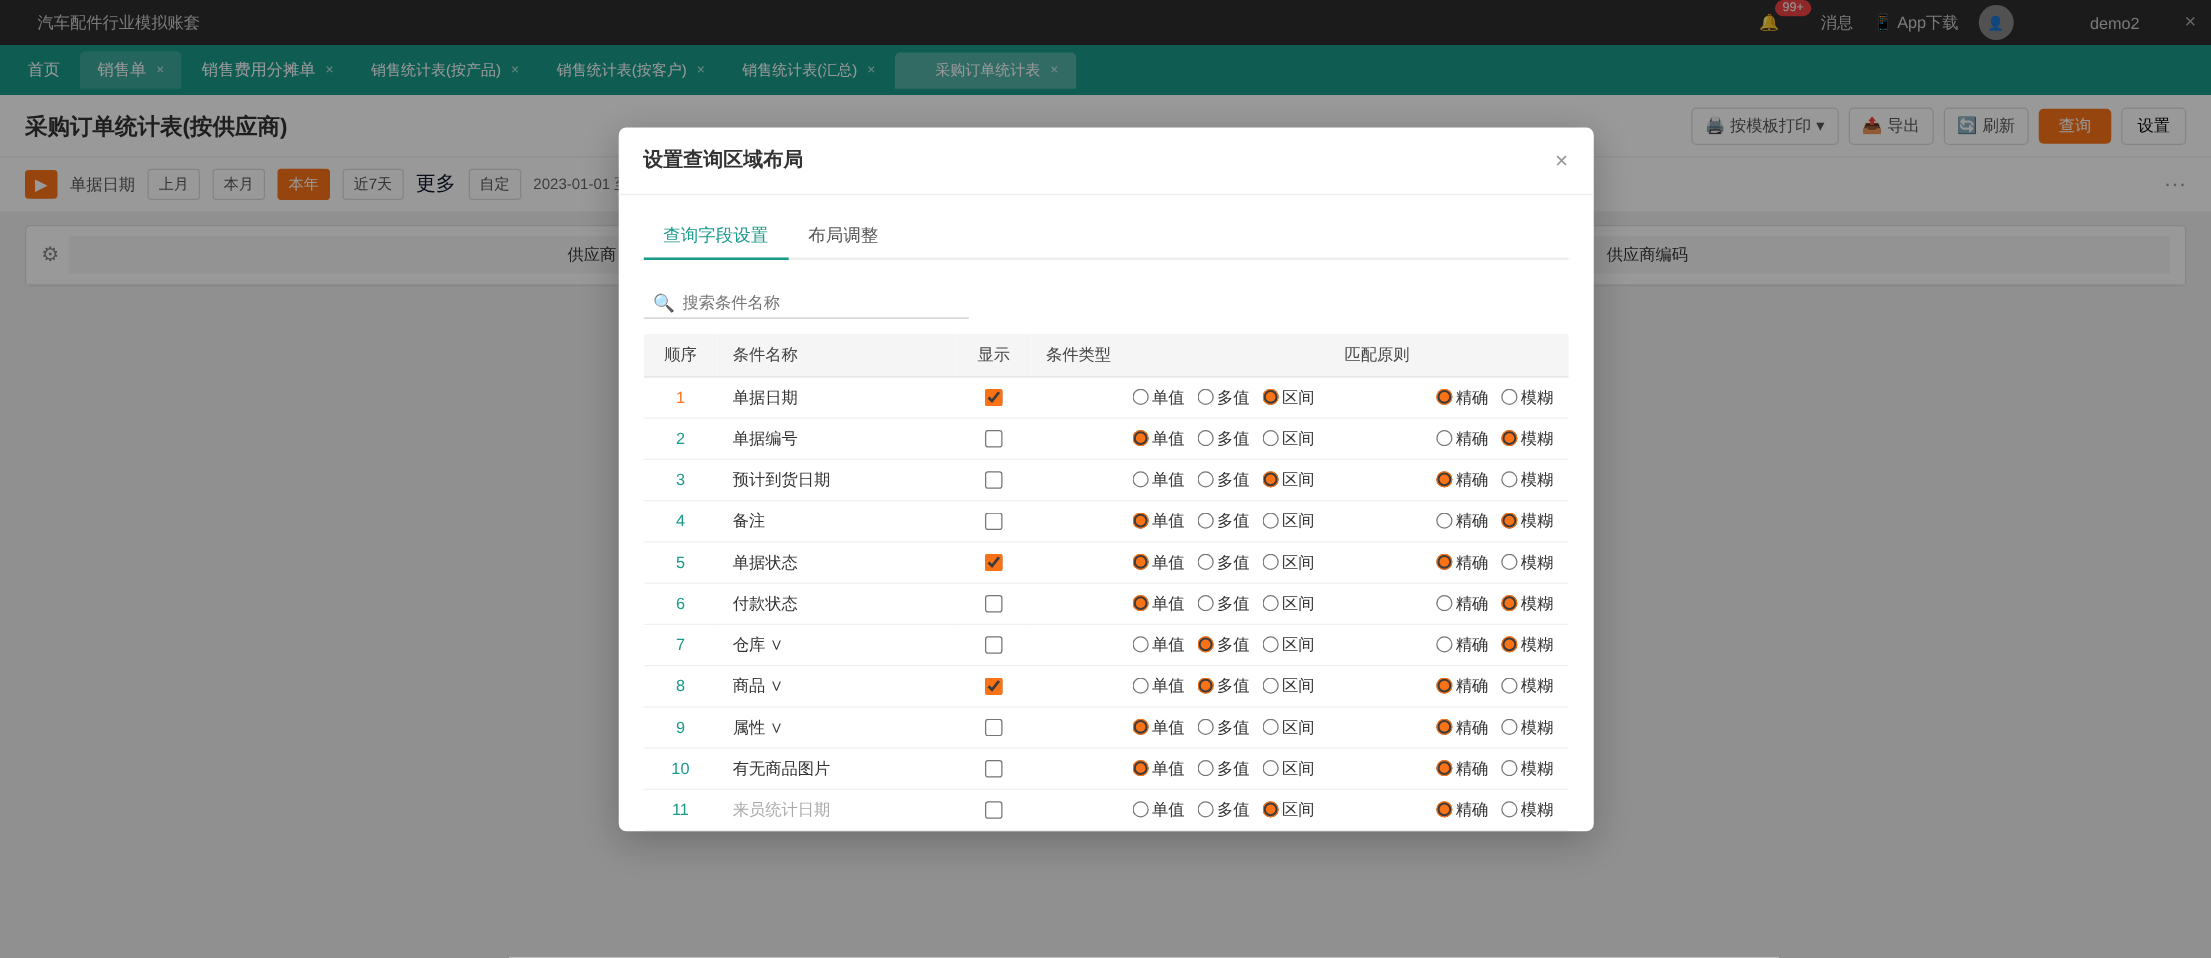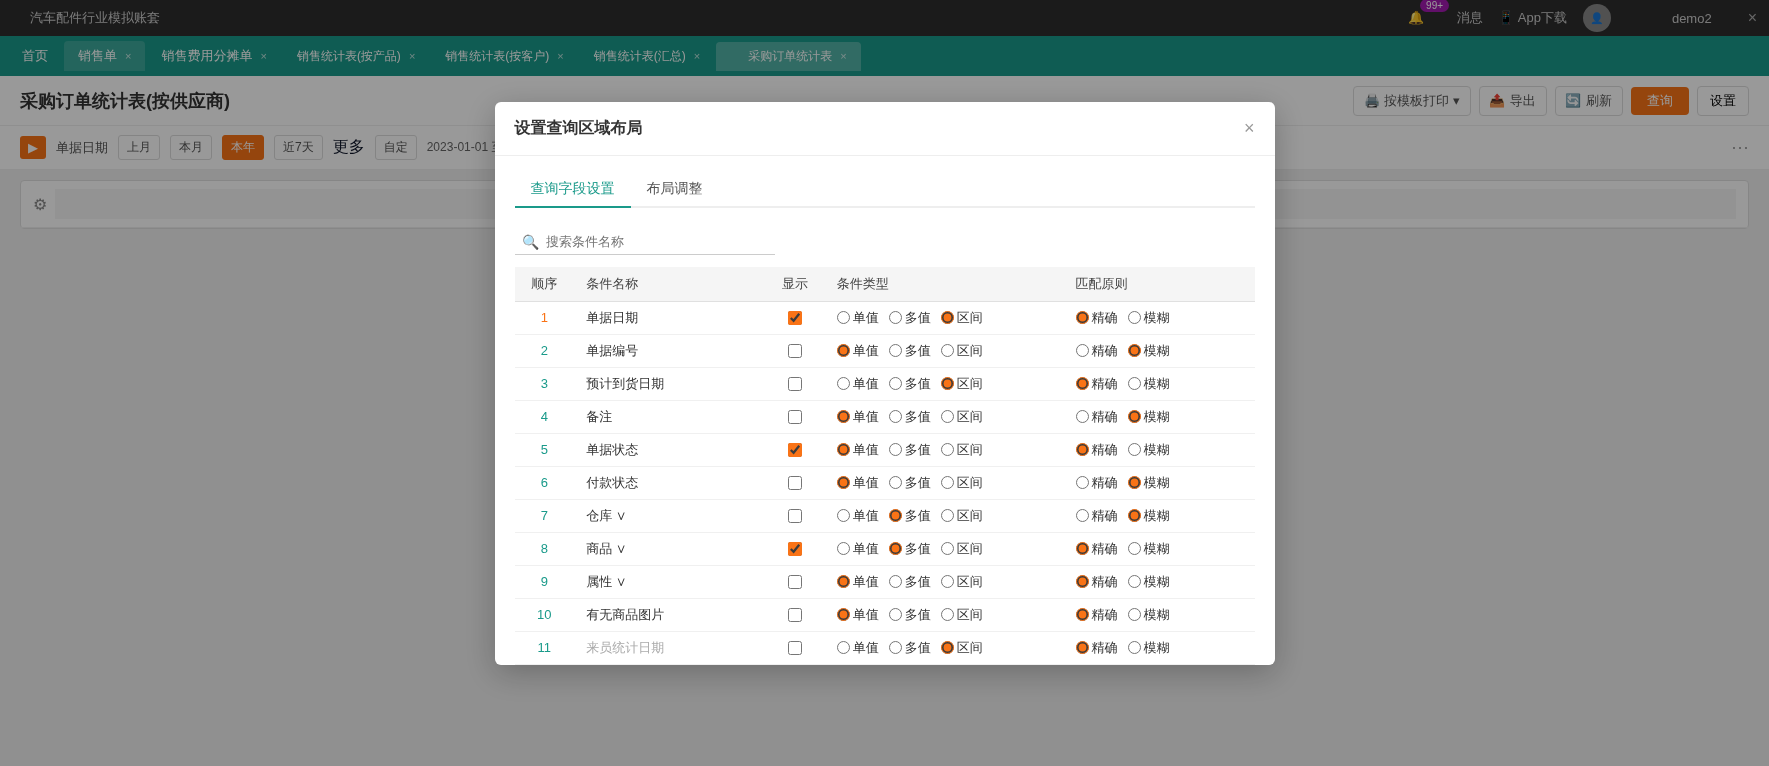--- a/index.html
+++ b/index.html
@@ -13,21 +13,21 @@
       align-items: center;
       justify-content: space-between;
       padding: 0 12px;
       color: #ccc;
       font-size: 13px;
     }
     .top-bar-left { display: flex; align-items: center; gap: 8px; }
     .top-bar-right { display: flex; align-items: center; gap: 16px; }
     .app-title { color: #ccc; font-size: 13px; margin-left: 18px; }
     .notification-badge {
-      background: #a21caf;
+      background: #ef4444;
       color: white;
       border-radius: 10px;
       padding: 1px 6px;
       font-size: 10px;
       position: relative;
       top: -8px;
       left: -4px;
     }
     .avatar {
       width: 28px; height: 28px;
@@ -292,21 +292,21 @@
       border-bottom: 1px solid #f0f0f0;
     }
     .modal-table tbody td {
       padding: 7px 12px;
       color: #333;
       vertical-align: middle;
     }
     .modal-table tbody td.center { text-align: center; }
 
     
-    .radio-group { display: flex; align-items: center; gap: 10px; }
+    .radio-group { display: flex; align-items: center; gap: 10px; justify-content: flex-end; }
     .radio-item { display: flex; align-items: center; gap: 3px; cursor: pointer; }
     .radio-item input[type=radio] { accent-color: #f97316; cursor: pointer; }
 
     
     .cb-item { display: flex; align-items: center; justify-content: center; }
     .cb-item input[type=checkbox] { accent-color: #f97316; cursor: pointer; width: 14px; height: 14px; }
 
     
     .modal-table::-webkit-scrollbar { width: 6px; }
     .modal-table::-webkit-scrollbar-track { background: #f0f0f0; }
@@ -409,20 +409,21 @@
   <span class="more-link">更多</span>
   <button class="date-btn">自定</button>
   <span class="filter-dates">2023-01-01 至 2023-12-31</span>
   <span style="margin-left:auto;color:#999;font-size:18px;cursor:pointer;">···</span>
 </div>
 
 <div class="table-area">
   <div class="table-header">
     <span style="cursor:pointer;color:#888;">⚙</span>
     <div class="col-header">供应商</div>
+    <div class="col-header">供应商编码</div>
   </div>
 </div>
 
 <div class="overlay">
   <div class="modal">
 
     <div class="modal-header">
       <span class="modal-title">设置查询区域布局</span>
       <span class="modal-close">×</span>
     </div>

